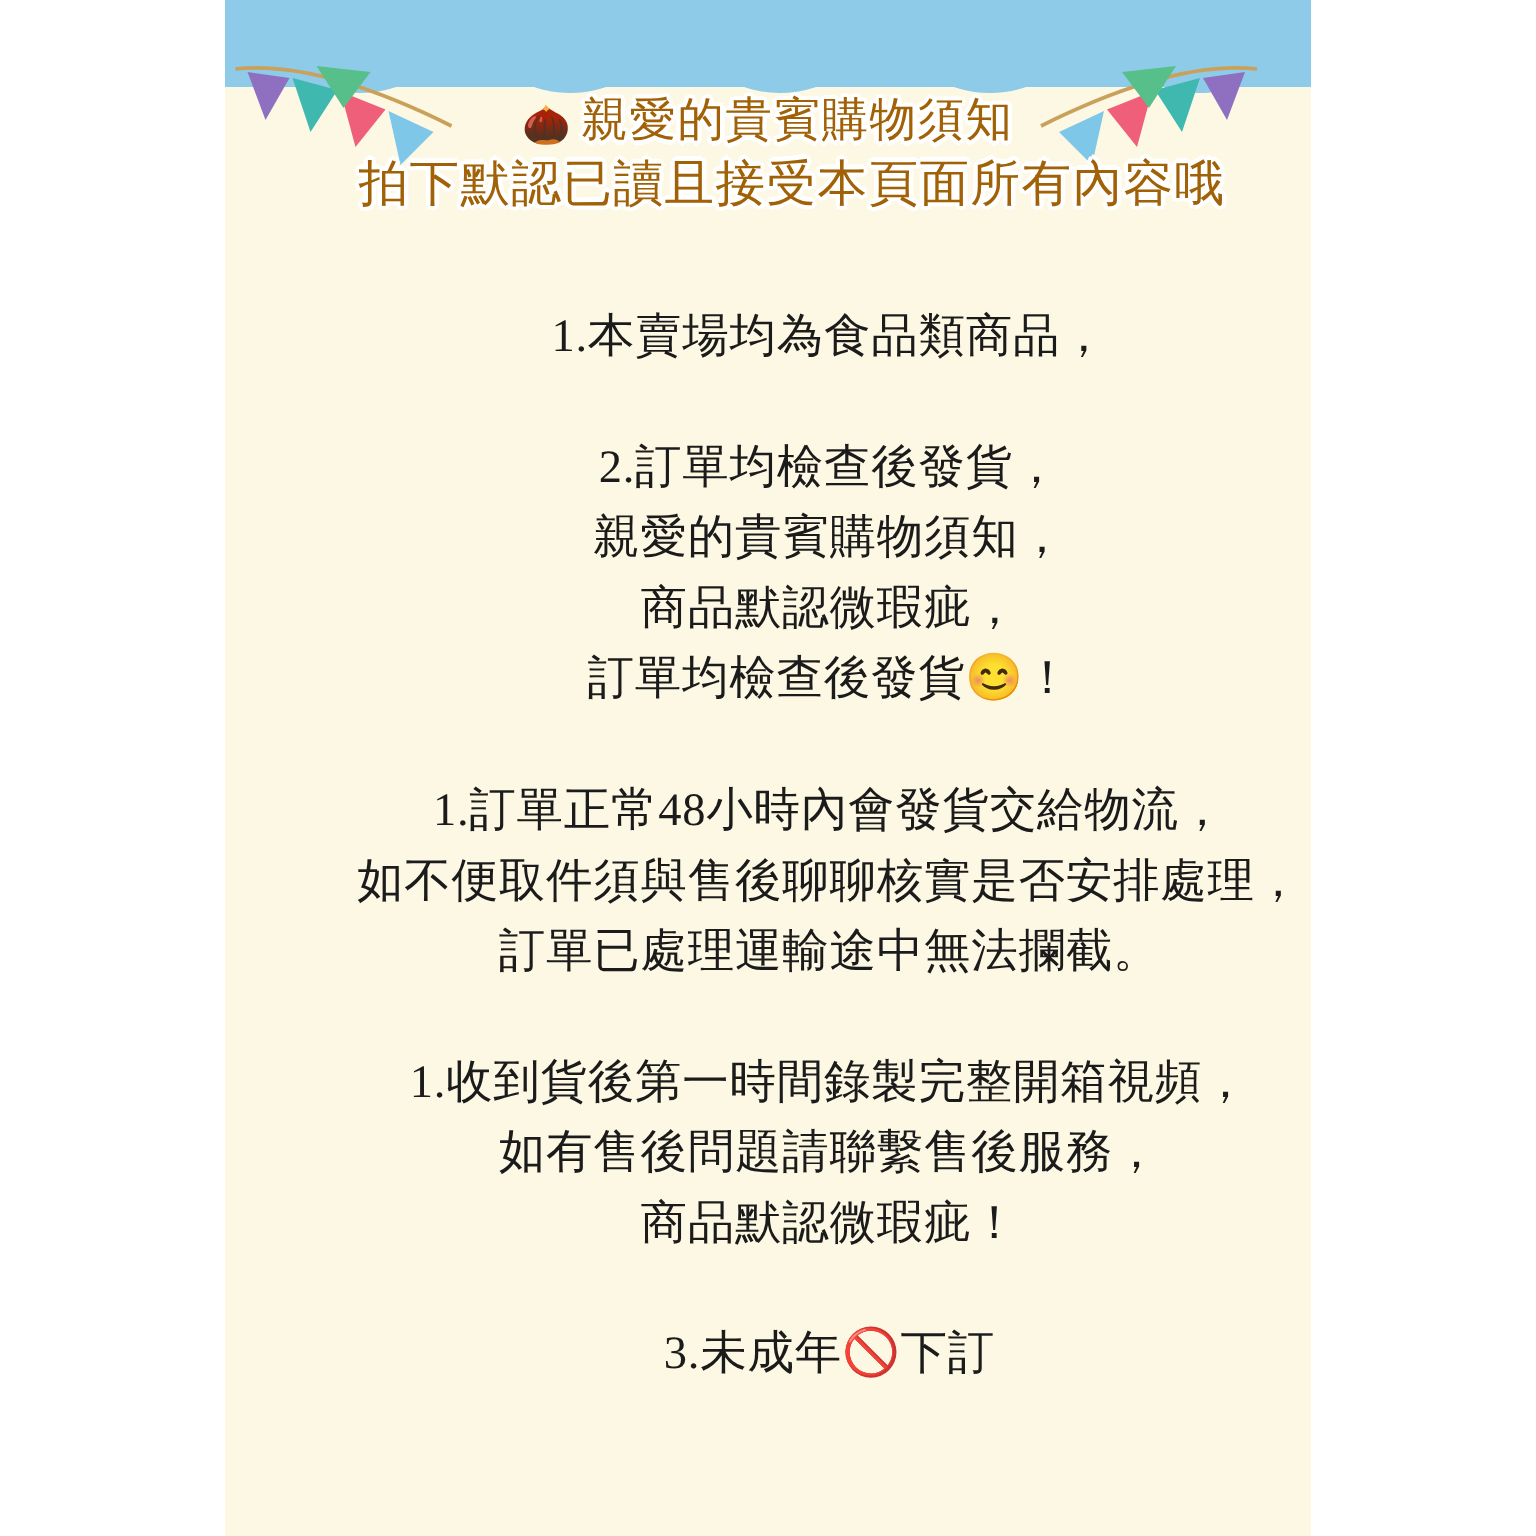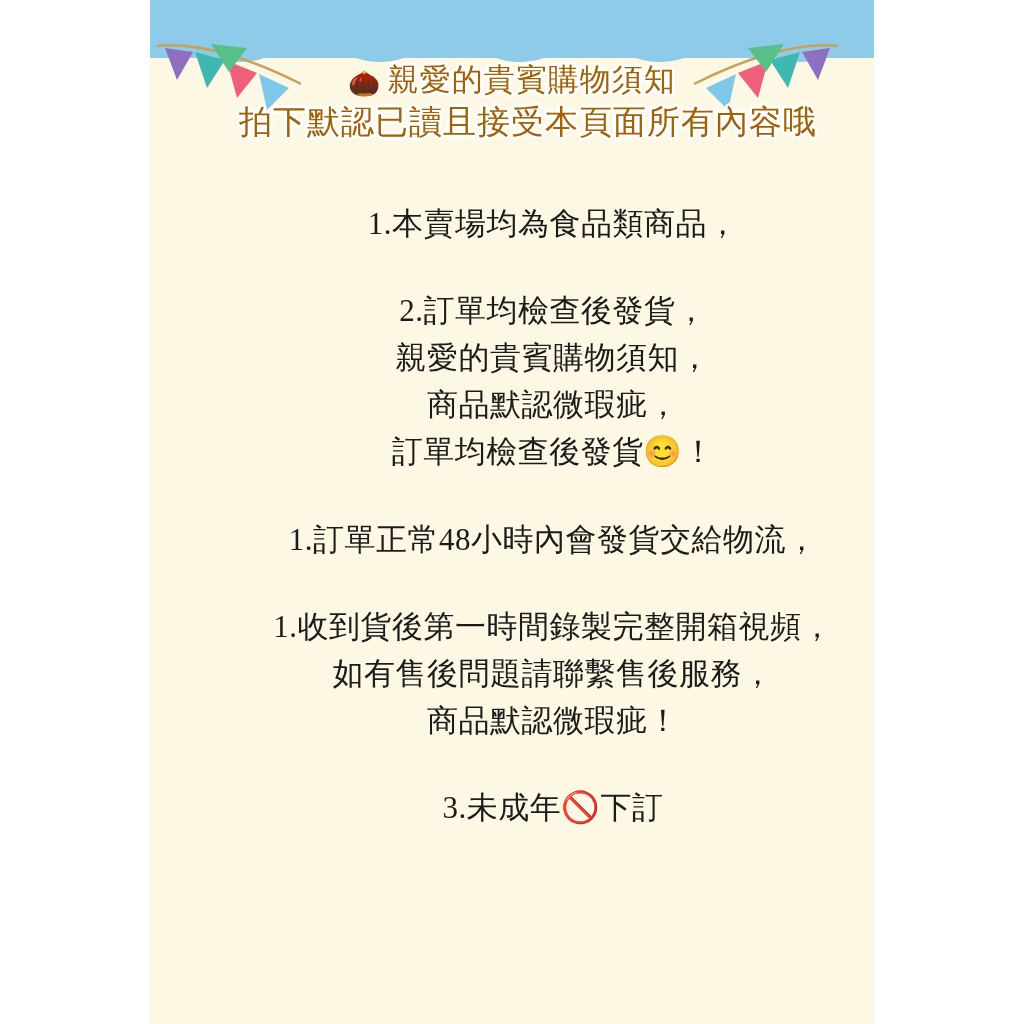--- a/index.html
+++ b/index.html
@@ -184,20 +184,22 @@
 
     <div class="para">
       <span class="ln">2.訂單均檢查後發貨，</span>
       <span class="ln">親愛的貴賓購物須知，</span>
       <span class="ln">商品默認微瑕疵，</span>
       <span class="ln">訂單均檢查後發貨😊！</span>
     </div>
 
     <div class="para">
       <span class="ln">1.訂單正常48小時內會發貨交給物流，</span>
+      <span class="ln">如不便取件須與售後聊聊核實是否安排處理，</span>
+      <span class="ln">訂單已處理運輸途中無法攔截。</span>
     </div>
 
     <div class="para">
       <span class="ln">1.收到貨後第一時間錄製完整開箱視頻，</span>
       <span class="ln">如有售後問題請聯繫售後服務，</span>
       <span class="ln">商品默認微瑕疵！</span>
     </div>
 
     <div class="para last">
       <span class="ln">3.未成年🚫下訂</span>

